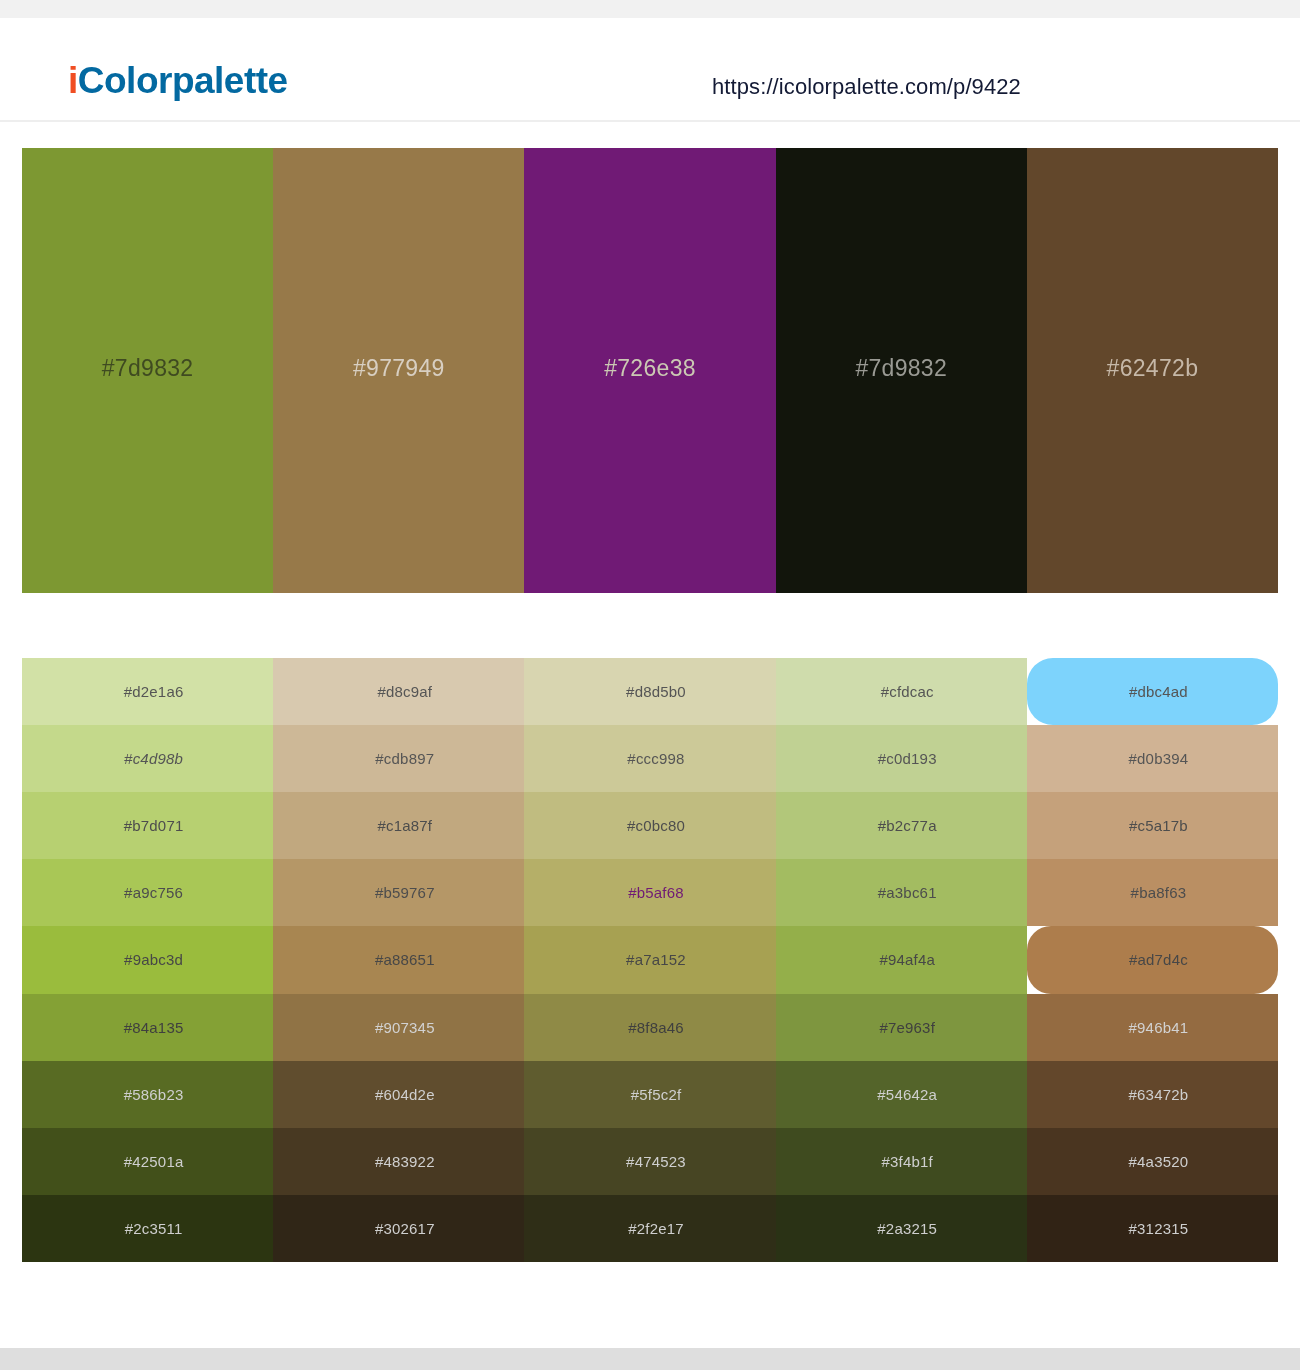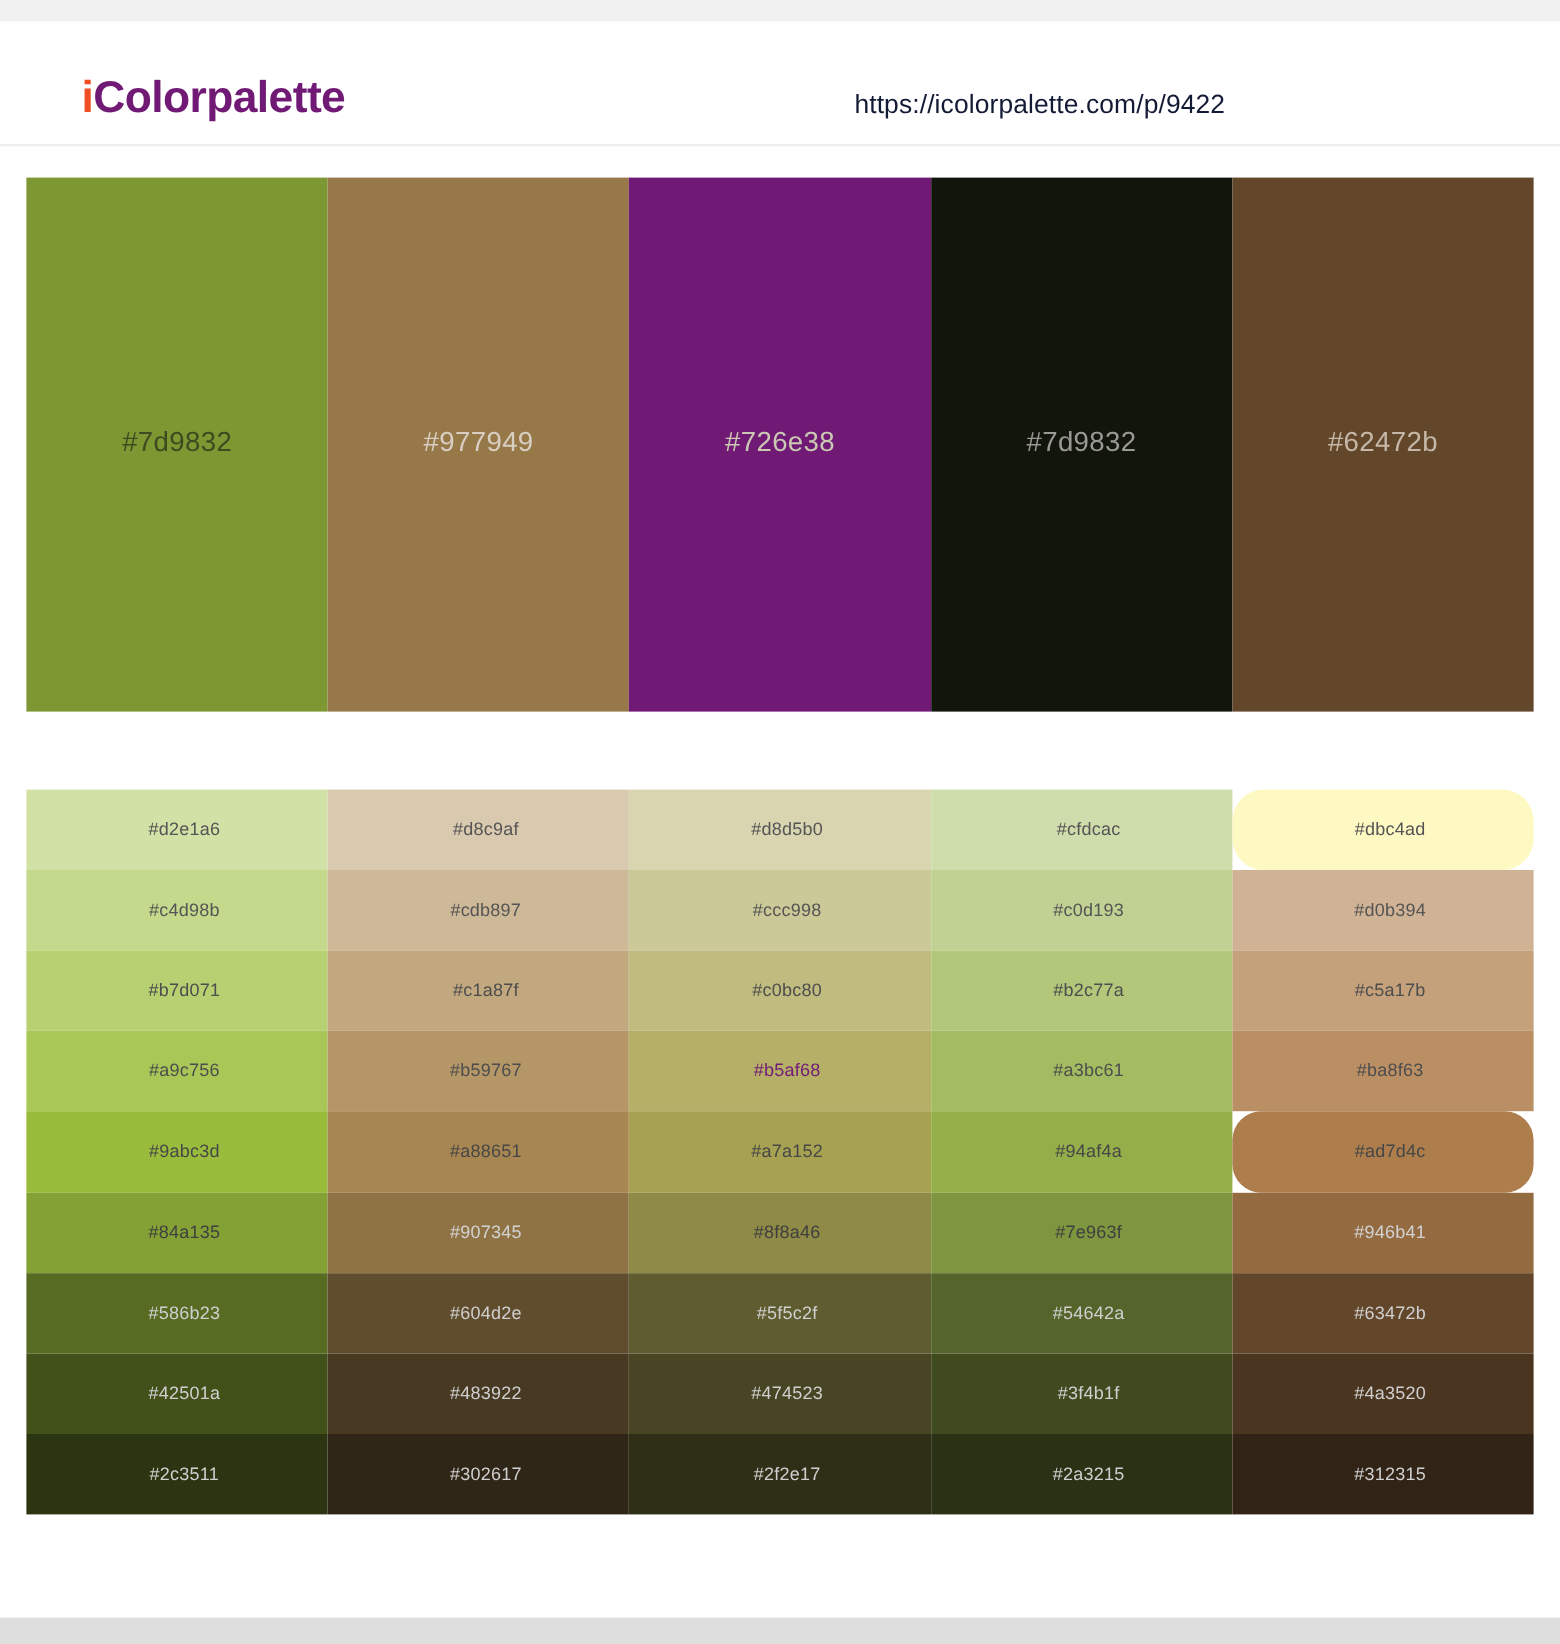--- a/index.html
+++ b/index.html
@@ -42,21 +42,21 @@
     position: absolute;
     left: 68px;
     top: 44px;
     font-size: 37px;
     font-weight: bold;
     letter-spacing: -0.5px;
     line-height: 1;
     white-space: nowrap;
   }
   .brand .brand-i { color: #f04e23; }
-  .brand .brand-rest { color: #701a75; }
+  .brand .brand-rest { color: #0369a1; }
 
   .page-url {
     position: absolute;
     left: 712px;
     top: 56px;
     font-size: 22px;
     color: #131a35;
     letter-spacing: 0.1px;
     white-space: nowrap;
   }
@@ -159,26 +159,26 @@
         </div>
         <div class="shade-cell" style="background: rgb(216, 201, 175);">
           <span class="shade-label" style="color: rgb(85, 85, 85);">#d8c9af</span>
         </div>
         <div class="shade-cell" style="background: rgb(216, 213, 176);">
           <span class="shade-label" style="color: rgb(85, 85, 85);">#d8d5b0</span>
         </div>
         <div class="shade-cell" style="background: rgb(207, 220, 172);">
           <span class="shade-label" style="color: rgb(85, 85, 85); text-align: right;">#cfdcac</span>
         </div>
-        <div class="shade-cell" style="background: #fef9c3; border-radius: 26px;">
+        <div class="shade-cell" style="background: #7dd3fc; border-radius: 26px;">
           <span class="shade-label" style="color: rgb(85, 85, 85);">#dbc4ad</span>
         </div>
       </div>
       <div class="shade-row">
-        <div class="shade-cell" style="background: rgb(196, 217, 139);">
+        <div class="shade-cell" style="background: rgb(196, 217, 139); font-style: italic;">
           <span class="shade-label" style="color: rgb(85, 85, 85);">#c4d98b</span>
         </div>
         <div class="shade-cell" style="background: rgb(205, 184, 151);">
           <span class="shade-label" style="color: rgb(85, 85, 85);">#cdb897</span>
         </div>
         <div class="shade-cell" style="background: rgb(204, 201, 152);">
           <span class="shade-label" style="color: rgb(85, 85, 85);">#ccc998</span>
         </div>
         <div class="shade-cell" style="background: rgb(192, 209, 147);">
           <span class="shade-label" style="color: rgb(85, 85, 85);">#c0d193</span>

